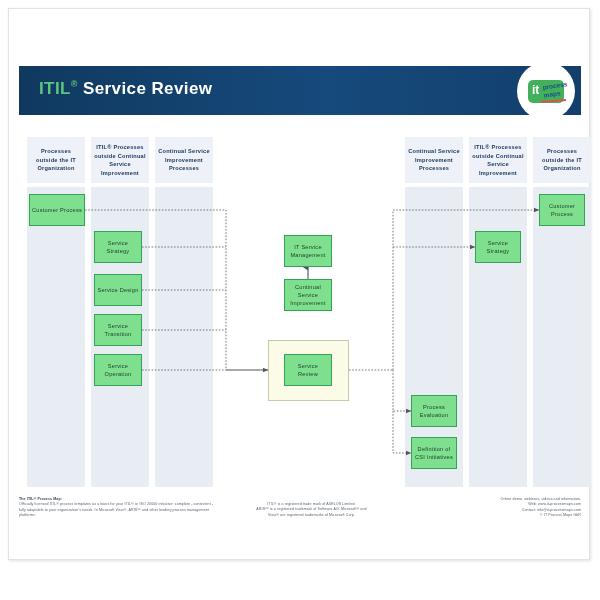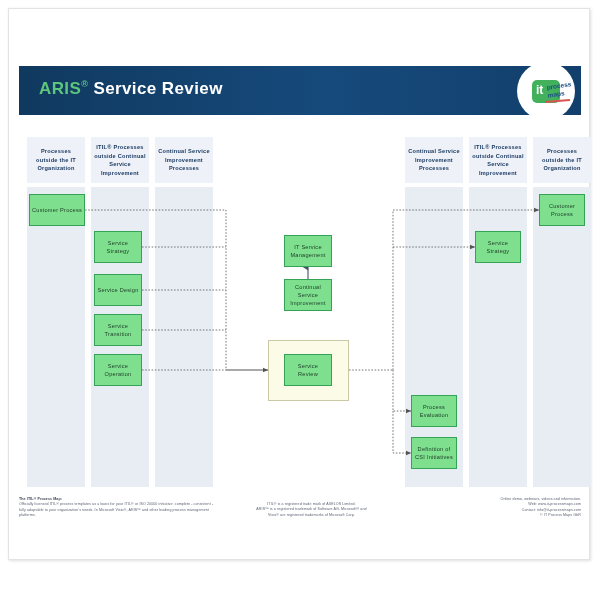--- a/index.html
+++ b/index.html
@@ -33,21 +33,21 @@
   #title .reg{font-size:9px;vertical-align:super;color:#5ec57d;}
   #title .rest{color:#ffffff;font-weight:bold;}
 
   
   #logo{
     position:absolute;right:6px;top:-4px;width:58px;height:58px;
     border-radius:50%;background:#ffffff;
     display:flex;align-items:center;justify-content:center;
   }
   #logo .tile{
-    position:relative;width:28px;height:23px;border-radius:5px;
+    position:relative;width:36px;height:23px;border-radius:5px;
     background:#43b05c;
   }
   #logo .it{
     position:absolute;left:4px;top:4px;
     font-size:12px;font-weight:bold;color:#ffffff;line-height:13px;
   }
   #logo .pm{
     position:absolute;left:15px;top:2px;
     font-size:6.5px;font-weight:bold;color:#1b4f86;
     line-height:7.5px;transform:rotate(-8deg);
@@ -96,21 +96,21 @@
   #foot-right{left:440px;top:488px;width:132px;text-align:right;}
   .foot .ln{display:block;white-space:nowrap;}
   #foot-left .ln{white-space:normal;}
 </style>
 </head>
 <body>
 
 <div id="page">
 
   <div id="titlebar">
-    <div id="title"><span class="itil">ARIS</span><span class="reg">®</span><span class="rest"> Service Review</span></div>
+    <div id="title"><span class="itil">ITIL</span><span class="reg">®</span><span class="rest"> Service Review</span></div>
 
     <div id="logo">
       <div class="tile">
         <span class="it">it</span>
         <span class="pm">
           <span>process</span>
           <span>maps</span>
         </span>
         <span class="underline"></span>
       </div>

